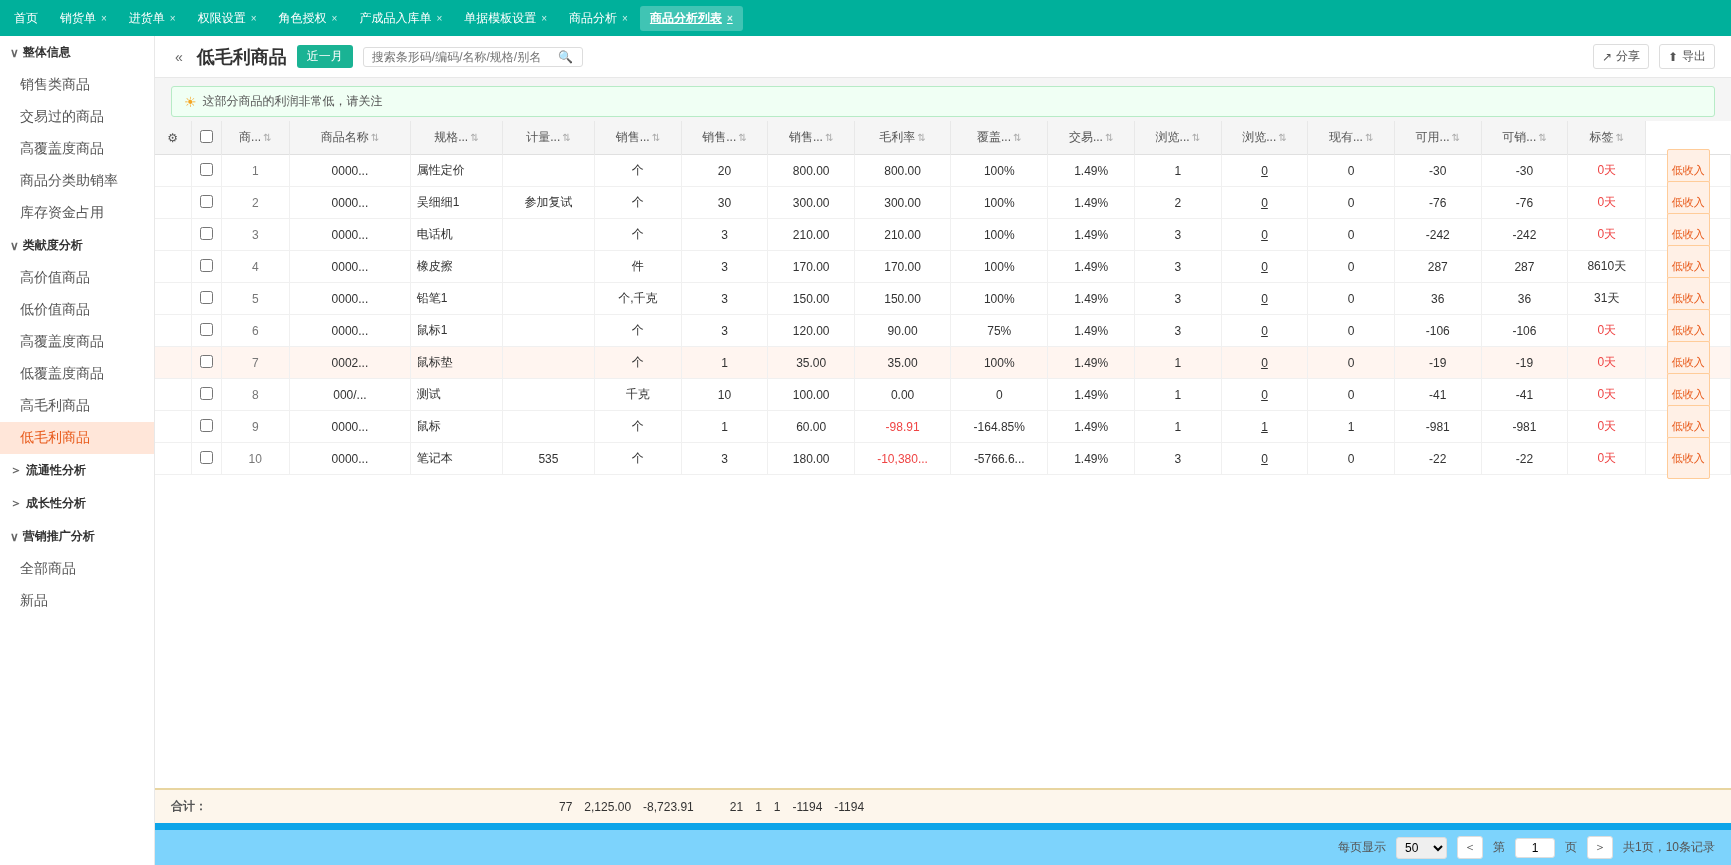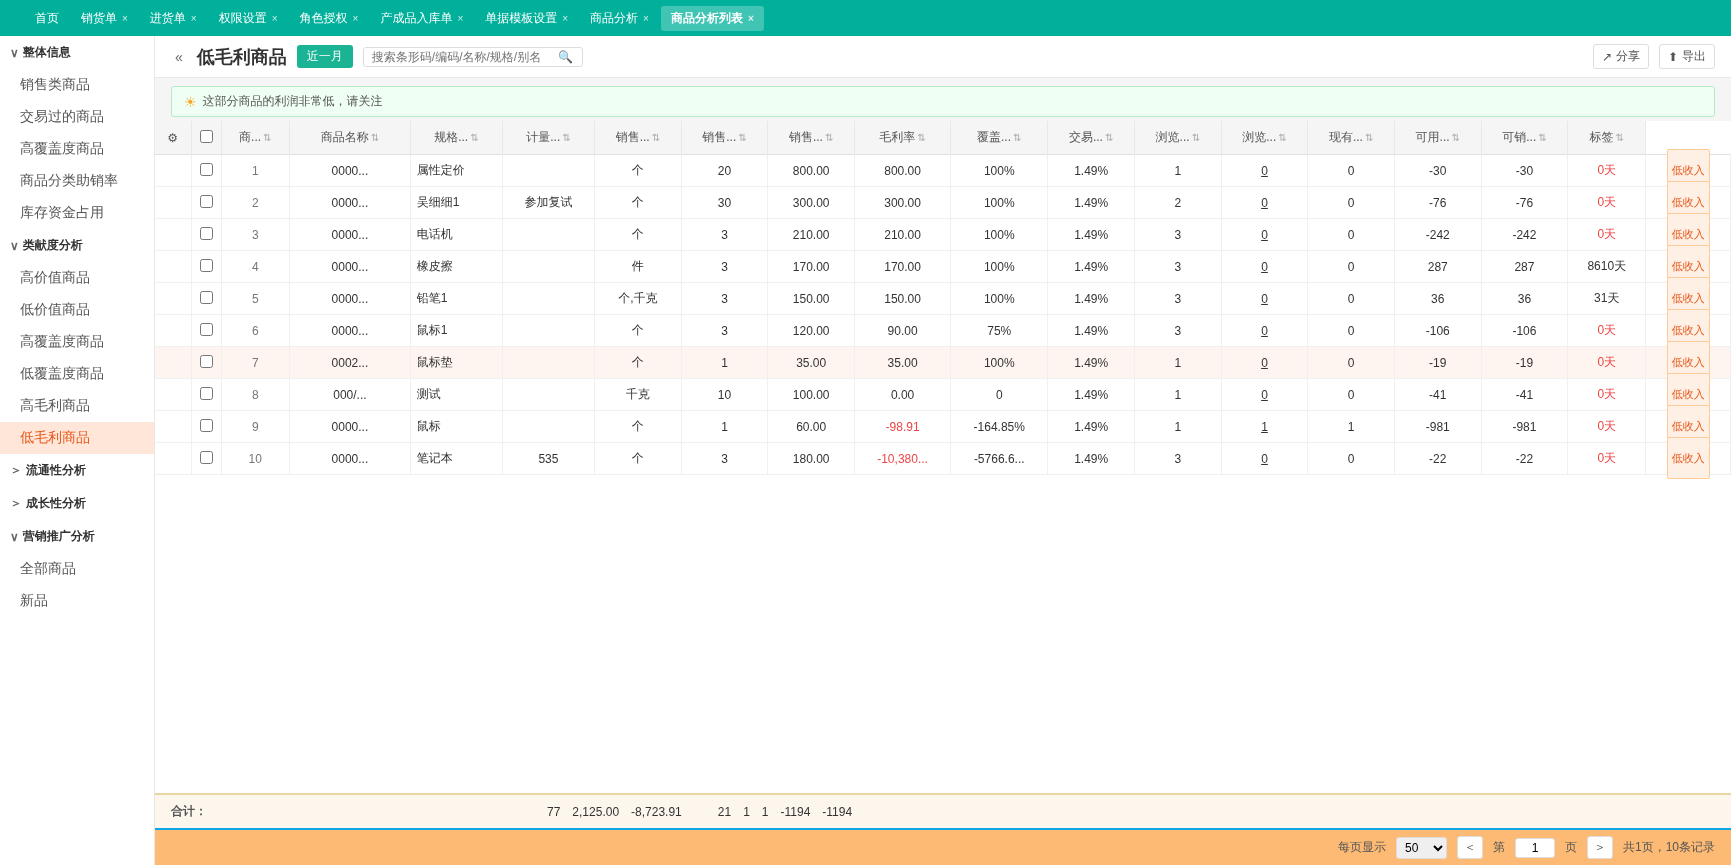--- a/index.html
+++ b/index.html
@@ -4,35 +4,35 @@
   <style>
     * { box-sizing: border-box; margin: 0; padding: 0; font-family: 'Microsoft YaHei', Arial, sans-serif; font-size: 12px; }
     body { background: #f5f5f5; overflow: hidden; }
 
     
     .top-nav {
       background: #00b09b;
       display: flex;
       align-items: center;
       height: 36px;
-      padding: 0 25px;
+      padding: 0 4px;
       gap: 2px;
     }
     .nav-item {
       color: #fff;
       padding: 4px 10px;
       cursor: pointer;
       border-radius: 3px;
       white-space: nowrap;
       display: flex;
       align-items: center;
       gap: 3px;
       font-size: 13px;
     }
-    .nav-item.active { background: rgba(255,255,255,0.25); font-weight: bold; }
+    .nav-item.active { background: rgba(255,255,255,0.25); font-weight: bold; text-decoration: underline; }
     .nav-close { font-size: 10px; color: rgba(255,255,255,0.8); cursor: pointer; margin-left: 2px; }
 
     
     .main-layout {
       display: flex;
       height: calc(100vh - 36px);
     }
 
     
     .sidebar {
@@ -190,38 +190,38 @@
     }
     .underline-link { text-decoration: underline; color: #333; cursor: pointer; }
 
     
     .table-footer {
       background: #fdf6ec;
       border-top: 2px solid #e8d5a0;
       padding: 8px 16px;
       display: flex;
       align-items: center;
-      gap: 4px;
+      gap: 16px;
     }
     .footer-label { font-weight: bold; color: #555; min-width: 60px; }
     .footer-cells {
       display: flex;
       flex: 1;
       gap: 0;
     }
     .footer-cell {
       text-align: right;
       color: #333;
       padding: 0 6px;
     }
 
     
     .bottom-bar {
-      background: #fdba74;
-      border-top: 2px solid #0ea5e9;
+      background: #7dd3fc;
+      border-top: 7px solid #0ea5e9;
       padding: 6px 16px;
       display: flex;
       align-items: center;
       justify-content: flex-end;
       gap: 10px;
       font-size: 12px;
       color: #555;
     }
     .per-page-select {
       border: 1px solid #ddd;

